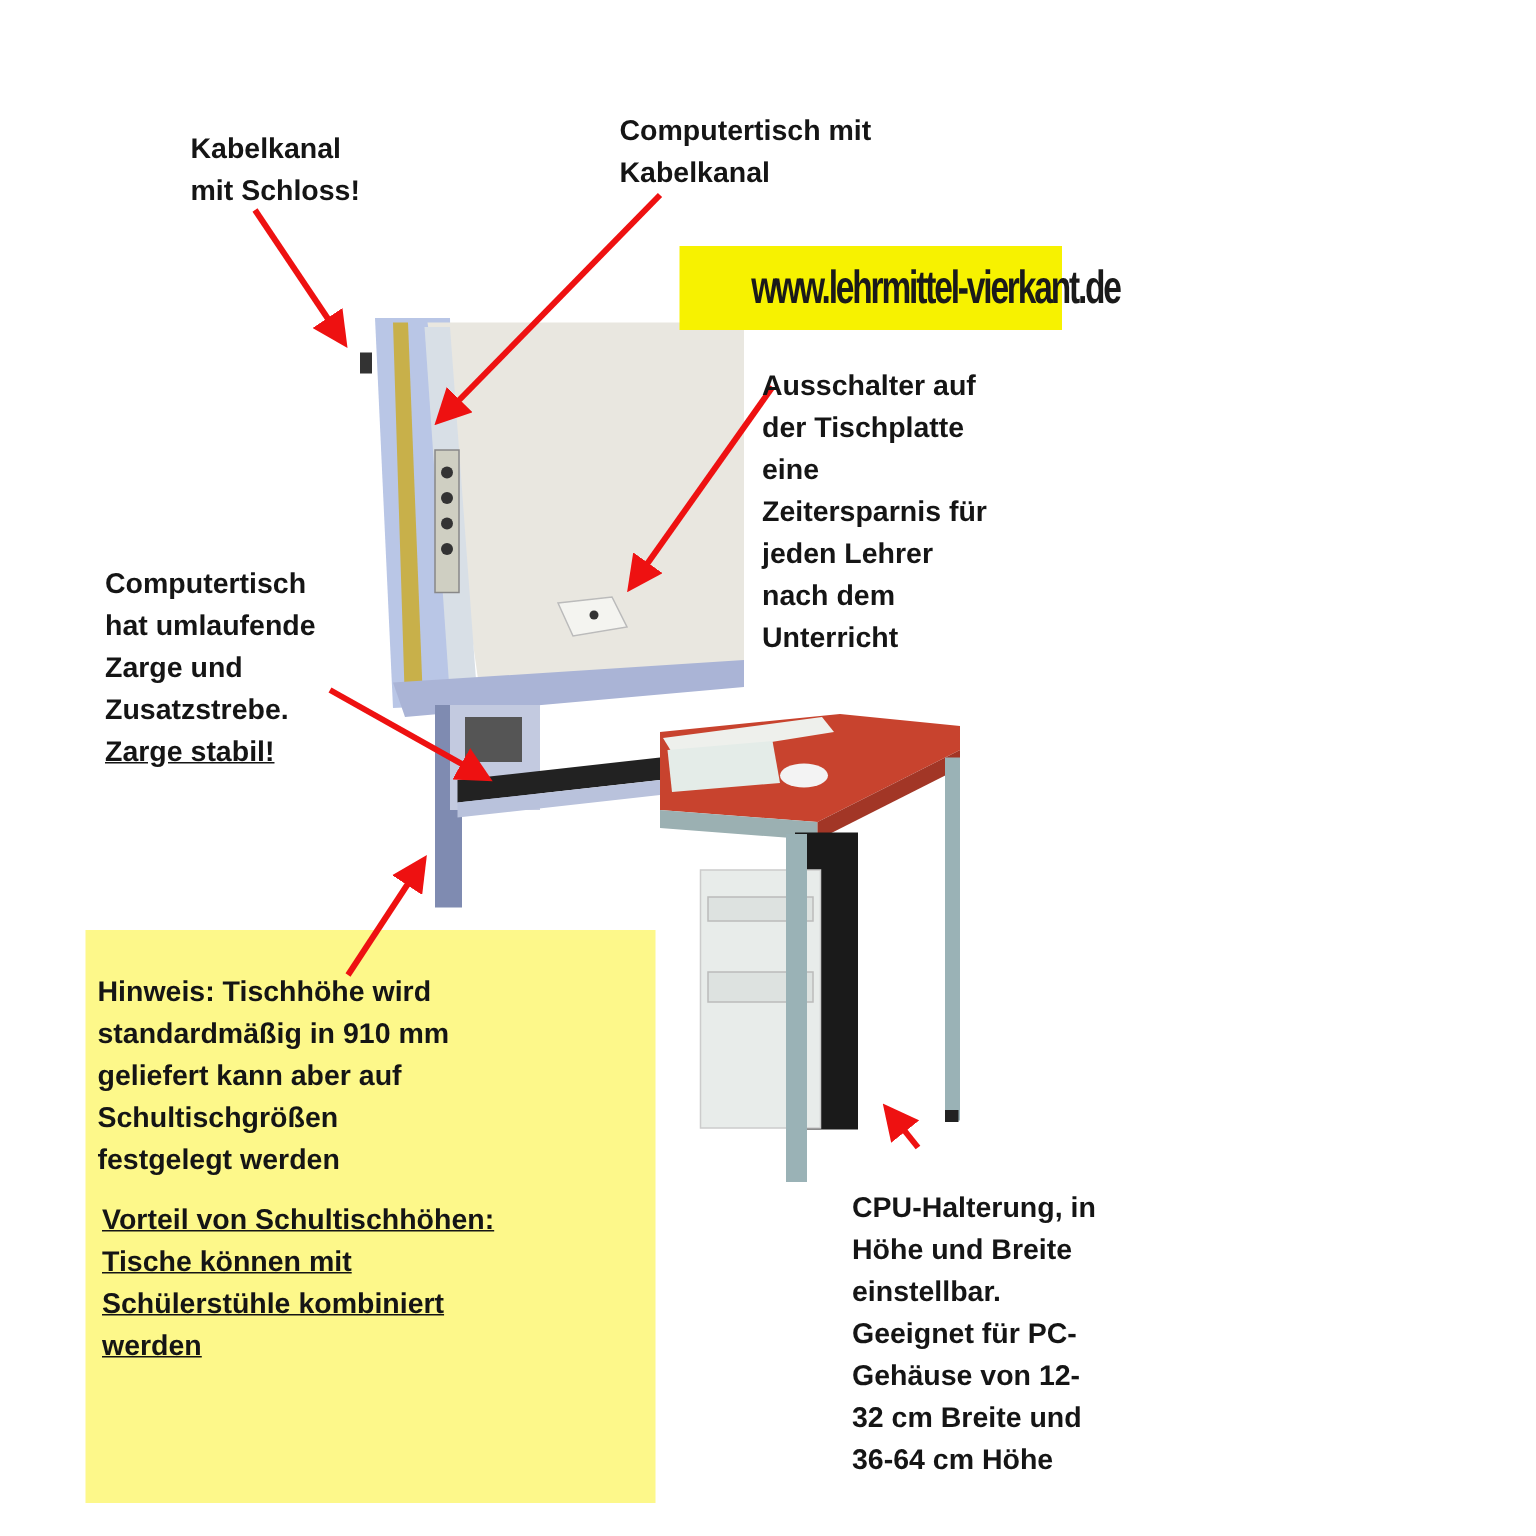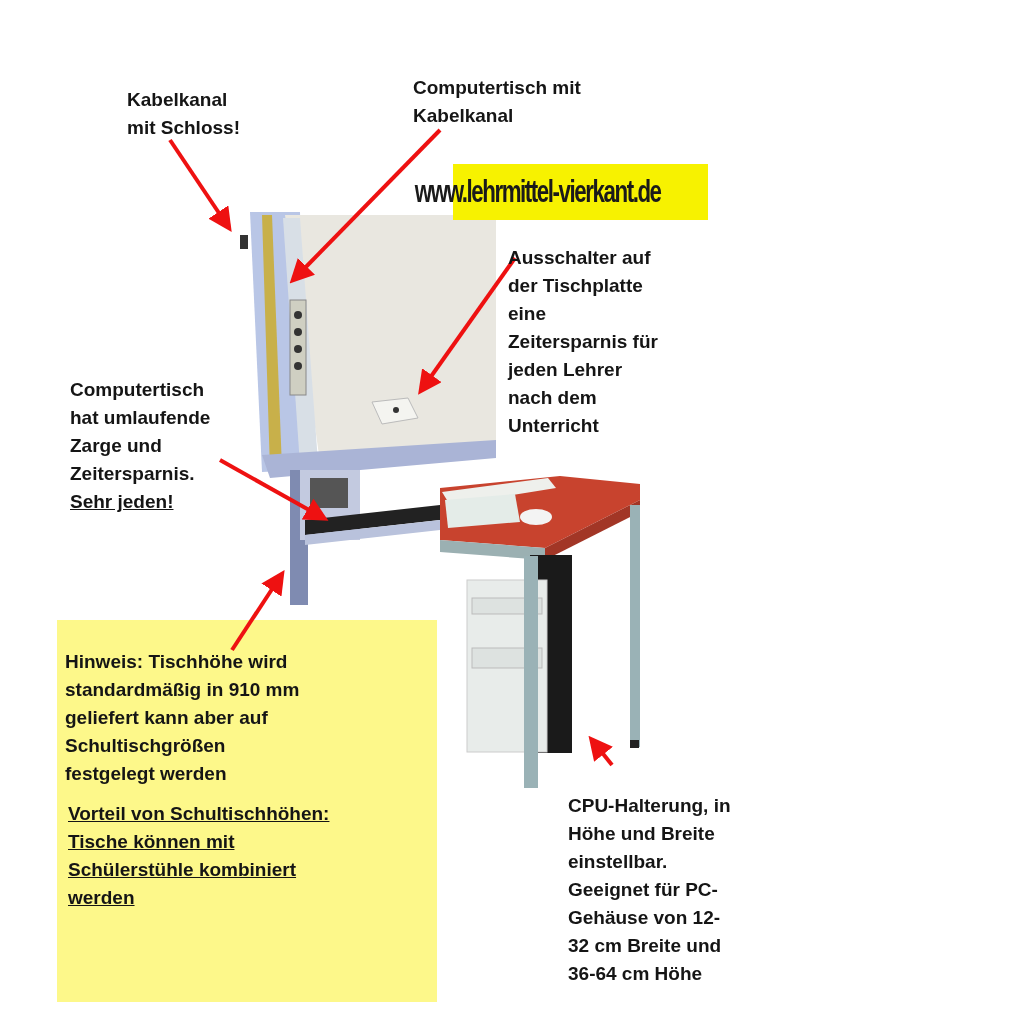--- a/index.html
+++ b/index.html
@@ -9,21 +9,21 @@
       font-family: "Liberation Sans", sans-serif;
       color: #111;
     }
     .txt {
       position: absolute; font-weight: bold; font-size: 19px; line-height: 28px;
       white-space: pre-line; color: #151515;
     }
     .yellow-box { position: absolute; left: 57px; top: 620px; width: 380px; height: 382px; background: #fdf88a; }
     .url-banner {
       position: absolute; left: 453px; top: 164px; width: 255px; height: 56px;
-      background: #f7f200; display: flex; align-items: center; justify-content: flex-end;
+      background: #f7f200; display: flex; align-items: center; justify-content: flex-start;
     }
     .url-banner span {
       font-family: "Liberation Sans Narrow", "Liberation Sans", sans-serif;
       font-weight: bold; font-size: 31px; color: #1a1a1a; letter-spacing: -2px;
       transform: scaleX(0.72); white-space: nowrap; display: inline-block;
     }
     svg { position: absolute; left: 0; top: 0; }
     .underline { text-decoration: underline; }
   </style>
 </head>
@@ -108,22 +108,22 @@
 <div class="txt" style="left:508px; top:244px;">Ausschalter auf
 der Tischplatte
 eine
 Zeitersparnis für
 jeden Lehrer
 nach dem
 Unterricht</div>
 <div class="txt" style="left:70px; top:376px;">Computertisch
 hat umlaufende
 Zarge und
-Zeitersparnis.</div>
-<div class="txt underline" style="left:70px; top:488px;">Sehr jeden!</div>
+Zusatzstrebe.</div>
+<div class="txt underline" style="left:70px; top:488px;">Zarge stabil!</div>
 <div class="txt" style="left:568px; top:792px;">CPU-Halterung, in
 Höhe und Breite
 einstellbar.
 Geeignet für PC-
 Gehäuse von 12-
 32 cm Breite und
 36-64 cm Höhe</div>
 
 <div class="txt" style="left:65px; top:648px;">Hinweis: Tischhöhe wird
 standardmäßig in 910 mm

